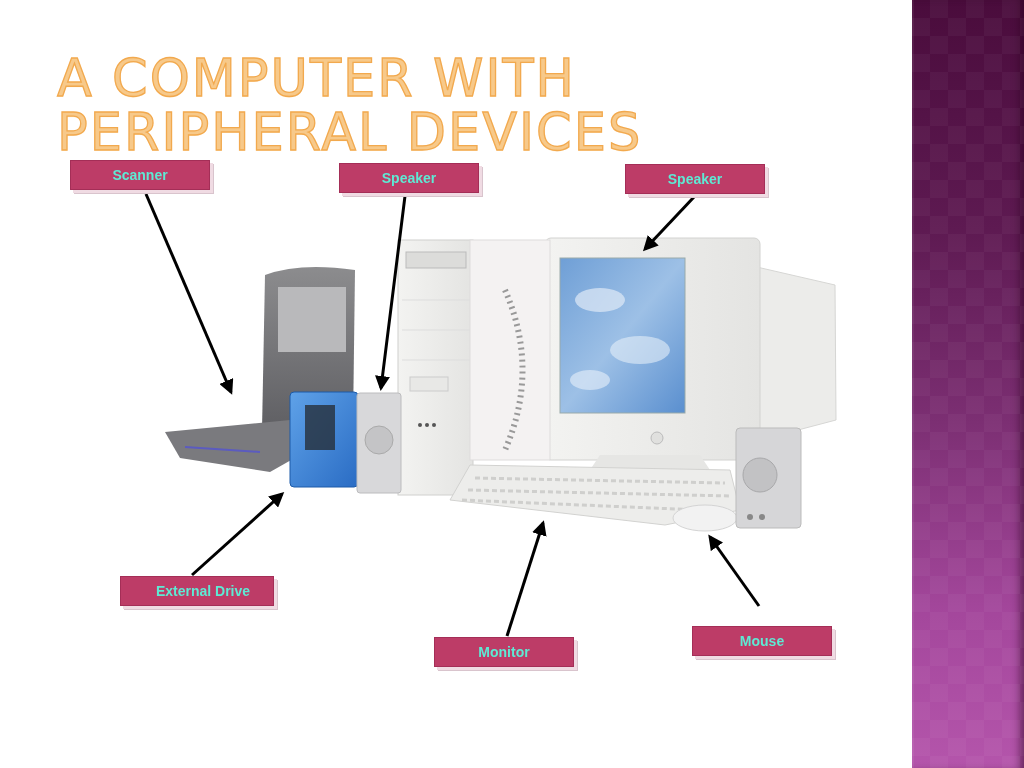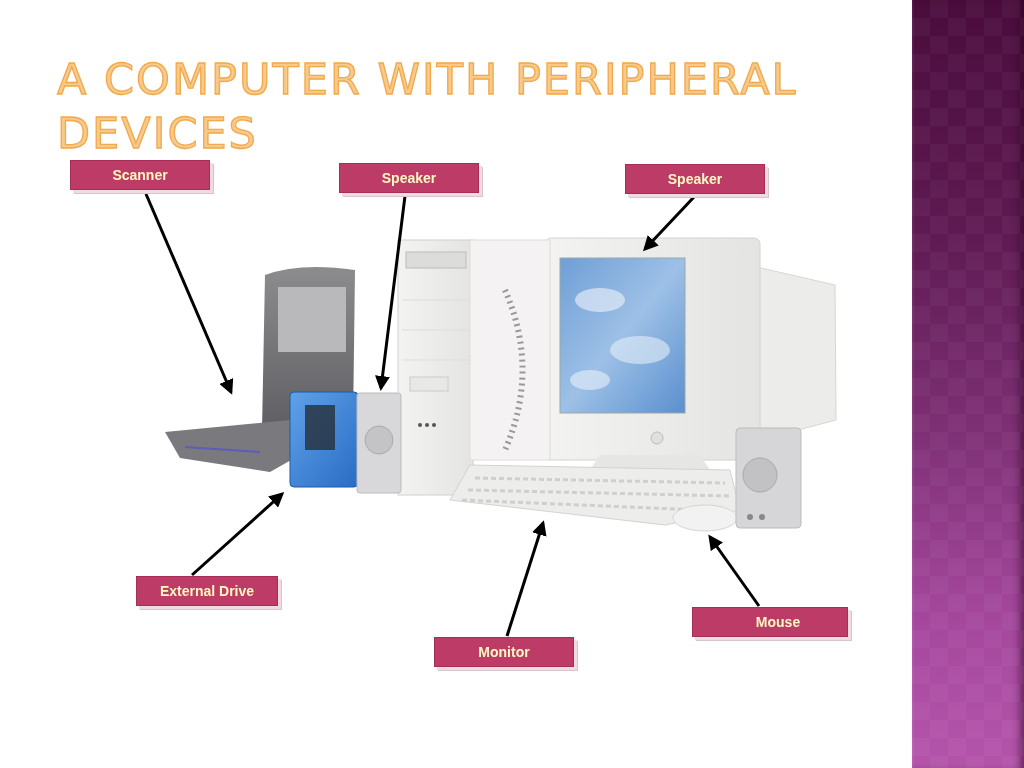--- a/index.html
+++ b/index.html
@@ -4,21 +4,21 @@
 <style>
   html, body { margin:0; padding:0; }
   body {
     width:1024px; height:768px; position:relative; overflow:hidden;
     background:#ffffff;
     font-family:"Liberation Sans", sans-serif;
   }
   .title {
     position:absolute; left:57px; top:52px; width:760px;
     font-family:"DejaVu Sans", sans-serif;
-    font-size:43px; line-height:54px; font-weight:normal;
+    font-size:51px; line-height:54px; font-weight:normal;
     letter-spacing:2px; text-transform:uppercase;
     color:#f7c98a;
     -webkit-text-stroke:1.3px #f2a94e;
     text-shadow:0 1px 0 #fff3e0;
     margin:0;
   }
   .sidebar {
     position:absolute; left:912px; top:0; width:112px; height:768px;
     background:linear-gradient(to bottom,#4a0c3c 0%,#5e1a52 30%,#7c2f73 55%,#a4479c 80%,#b455ab 100%);
     box-shadow:inset -8px 0 8px -4px rgba(40,0,30,0.55), inset 2px 0 0 rgba(255,255,255,0.06);
@@ -26,21 +26,21 @@
   .sidebar::after {
     content:""; position:absolute; inset:0;
     background-image:
       linear-gradient(45deg, rgba(255,255,255,0.035) 25%, transparent 25%, transparent 75%, rgba(255,255,255,0.035) 75%),
       linear-gradient(45deg, rgba(255,255,255,0.035) 25%, transparent 25%, transparent 75%, rgba(255,255,255,0.035) 75%);
     background-size:36px 36px; background-position:0 0, 18px 18px;
   }
   .label {
     position:absolute; height:28px;
     background:#bd3c67;
-    color:#fef9c3; font-weight:bold; font-size:14px;
+    color:#5eead4; font-weight:bold; font-size:14px;
     display:flex; align-items:center; justify-content:center;
     box-shadow:3px 3px 0 #f0dbe3, 4px 4px 0 #d9c4cd;
     border:1px solid #a42e57;
   }
   svg.overlay { position:absolute; left:0; top:0; width:1024px; height:768px; }
 </style>
 </head>
 <body>
 
 <h1 class="title">A Computer with Peripheral Devices</h1>
@@ -131,15 +131,15 @@
   <line x1="405" y1="196" x2="381" y2="388" stroke="#000" stroke-width="3" marker-end="url(#arrow)"></line>
   <line x1="694" y1="197" x2="645" y2="249" stroke="#000" stroke-width="3" marker-end="url(#arrow)"></line>
   <line x1="192" y1="575" x2="282" y2="494" stroke="#000" stroke-width="3" marker-end="url(#arrow)"></line>
   <line x1="507" y1="636" x2="543" y2="523" stroke="#000" stroke-width="3" marker-end="url(#arrow)"></line>
   <line x1="759" y1="606" x2="710" y2="537" stroke="#000" stroke-width="3" marker-end="url(#arrow)"></line>
 </svg>
 
 <div class="label" style="left:70px; top:160px; width:138px;">Scanner</div>
 <div class="label" style="left:339px; top:163px; width:138px;text-align:center;">Speaker</div>
 <div class="label" style="left:625px; top:164px; width:138px;">Speaker</div>
-<div class="label" style="left:136px; top:576px; width:140px;">External Drive</div>
+<div class="label" style="left:120px; top:576px; width:140px;padding-left:12px;">External Drive</div>
 <div class="label" style="left:434px; top:637px; width:138px;">Monitor</div>
-<div class="label" style="left:692px; top:607px; width:138px;padding-left:16px;">Mouse</div>
+<div class="label" style="left:692px; top:626px; width:138px;">Mouse</div>
 
 </body></html>

